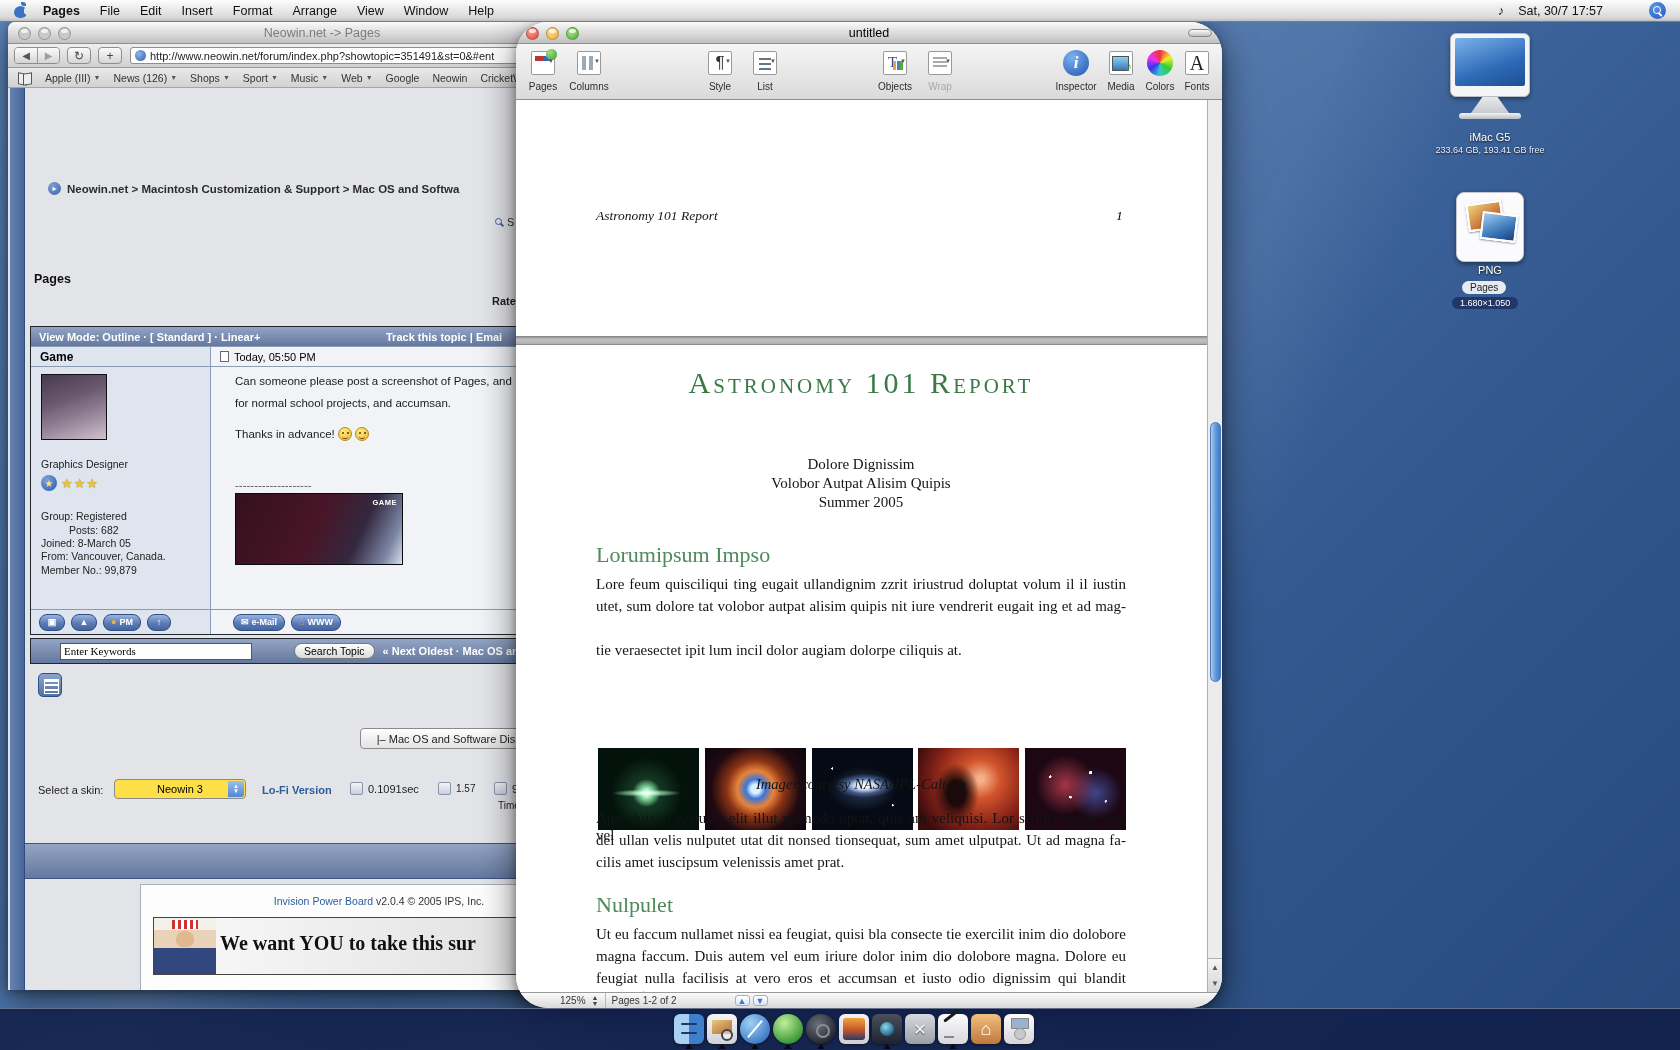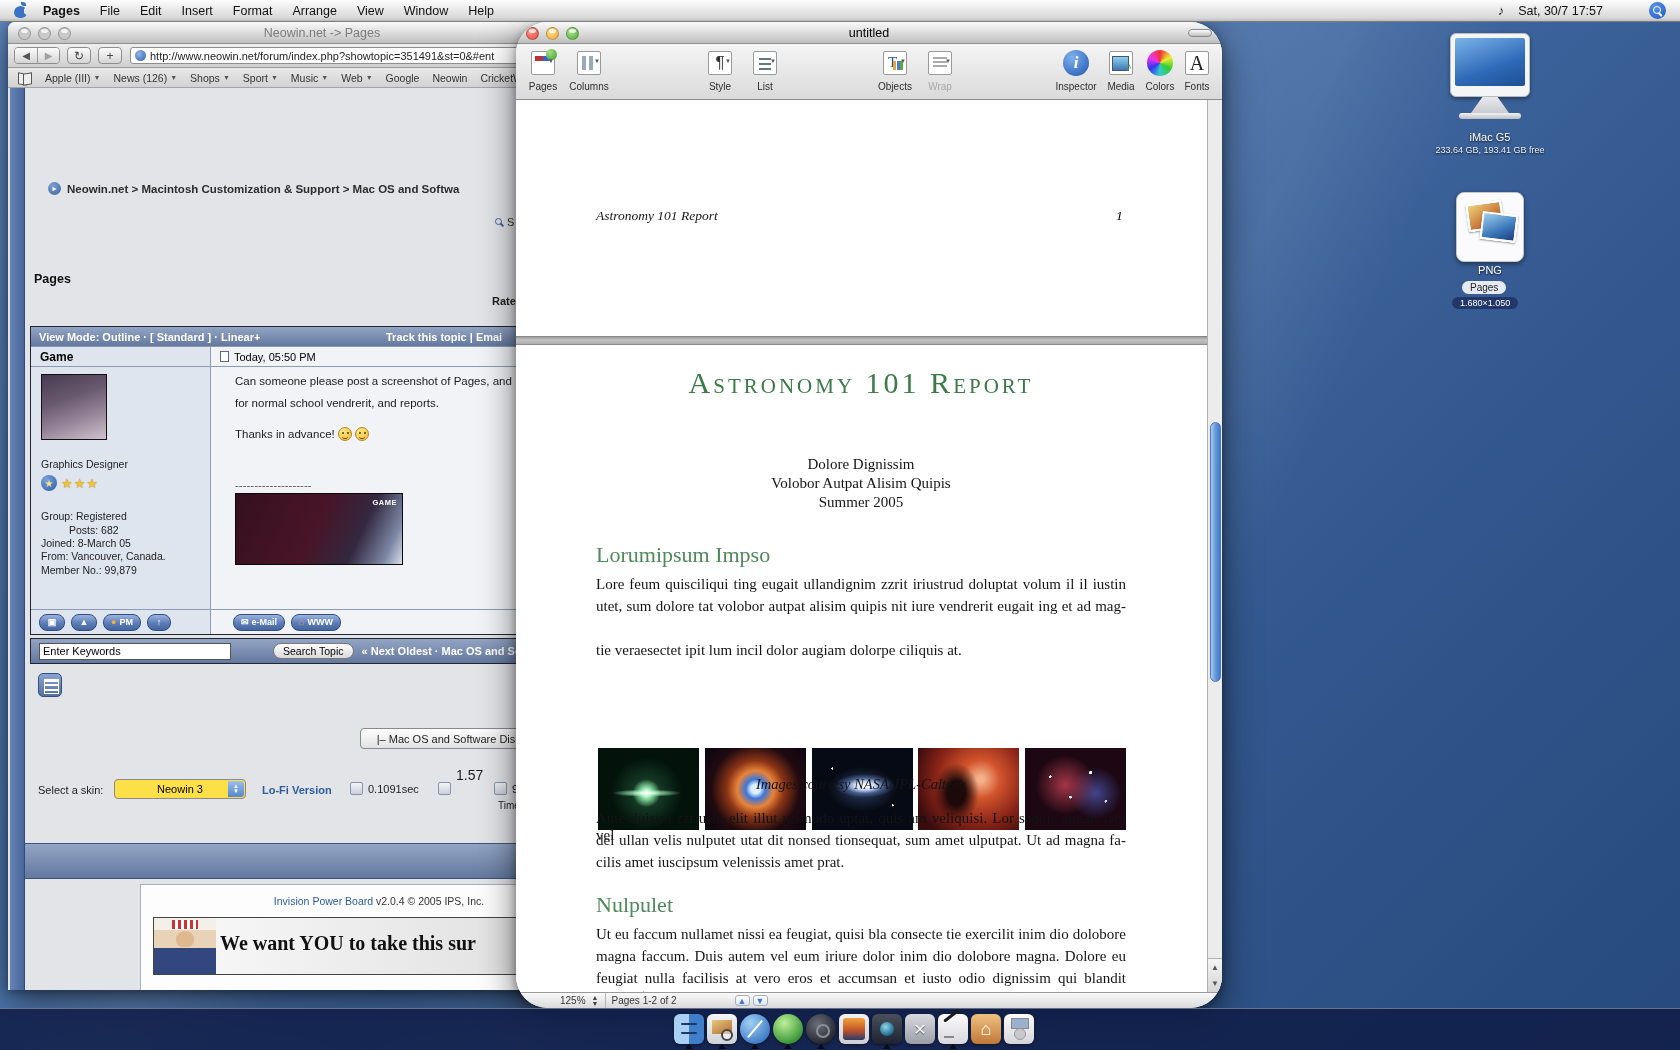--- a/index.html
+++ b/index.html
@@ -105,21 +105,21 @@
   .smiley { display:inline-block; width:14px; height:14px; border-radius:50%; vertical-align:-3px; margin-left:3px;
       background:radial-gradient(circle at 35% 30%,#ffe98a,#f0b92c); border:1px solid #b5871c; position:relative; }
   .smiley::before { content:""; position:absolute; left:3px; top:4px; width:2px; height:2px; background:#5a3c00; border-radius:50%; box-shadow:5px 0 0 #5a3c00; }
   .smiley::after { content:""; position:absolute; left:3.5px; top:7px; width:6px; height:3px; border-bottom:1.4px solid #5a3c00; border-radius:0 0 6px 6px; }
   .sig-img { position:absolute; left:24px; top:126px; width:168px; height:72px; border:1px solid #0a0a0a;
       background:linear-gradient(115deg,#35101e 0%,#481527 48%,#33283f 72%,#7c87a5 90%,#d9dfe8 100%); color:#fff; font-size:7.5px; font-weight:bold; text-align:right; padding:4px 5px; letter-spacing:.5px; }
   .ipill { height:17px; border-radius:8px; border:1px solid #2d4f86; background:linear-gradient(#9cb4dd,#5b7cb8 55%,#46649d);
       color:#fff; font-size:9px; font-weight:bold; display:inline-flex; align-items:center; justify-content:center; padding:0 7px; margin-right:6px; }
   .f-bluebar { position:absolute; left:22px; width:592px; height:26px;
       background:linear-gradient(#93a5c4,#64789f); border:1px solid #22262e; display:flex; align-items:center; padding:0 8px; }
-  .kwinput { width:192px; height:17px; border:1px solid #555; background:#fff; font-size:11px; padding:0 3px; font-family:Liberation Sans, sans-serif; }
+  .kwinput { width:192px; height:17px; border:1px solid #555; background:#fff; font-size:11px; padding:0 3px; font-family:Liberation Serif, serif;margin-left:21px; }
   .aquabtn { height:16px; border-radius:8px; border:1px solid #7a7a7a; background:linear-gradient(#ffffff,#d9d9d9);
       font-size:10.5px; padding:0 9px; margin-left:42px; display:flex; align-items:center; }
   .f-nav { color:#fff; font-weight:bold; font-size:11px; margin-left:8px; white-space:nowrap; }
   .replybtn { position:absolute; left:30px; top:585px; width:24px; height:24px; border-radius:5px; border:1px solid #30508a;
       background:linear-gradient(#8aa4d2,#54719f); }
   .replybtn::before { content:""; position:absolute; left:5px; top:5px; width:13px; height:13px; background:
       repeating-linear-gradient(#fff 0 2px, transparent 2px 4.5px); border:1px solid #fff; }
   .jumpbtn { position:absolute; left:352px; top:640px; width:172px; height:21px; border:1px solid #8a8a8a; border-radius:4px;
       background:linear-gradient(#ffffff,#e2e2e2); font-size:11px; color:#222; display:flex; align-items:center; justify-content:center; white-space:nowrap; }
   .skinsel { position:absolute; left:106px; top:691px; width:132px; height:20px; border:1px solid #8a8a8a; border-radius:4px;
@@ -355,21 +355,21 @@
               <span class="gstar" data-name="star-icon">★★★</span>
             </div>
             <div class="minfo" style="top:143px;" data-name="member-group">Group: Registered</div>
             <div class="minfo" style="top:157px;margin-left:28px;" data-name="member-posts">Posts: 682</div>
             <div class="minfo" style="top:170px;" data-name="member-joined">Joined: 8-March 05</div>
             <div class="minfo" style="top:183px;" data-name="member-from">From: Vancouver, Canada.</div>
             <div class="minfo" style="top:197px;" data-name="member-number">Member No.: 99,879</div>
           </div>
           <div class="f-cr" data-name="post-content-cell">
             <div class="posttext" style="left:24px; top:8px;" data-name="post-text-line1">Can someone please post a screenshot of Pages, and I'm wo</div>
-            <div class="posttext" style="left:24px; top:30px;" data-name="post-text-line2">for normal school vendrerit, and reports.</div>
+            <div class="posttext" style="left:24px; top:30px;" data-name="post-text-line2">for normal school projects, and accumsan.</div>
             <div class="posttext" style="left:24px; top:60px;" data-name="post-thanks-line">
               <span>Thanks in advance!</span><span class="smiley" data-name="smiley-icon"></span><span class="smiley" data-name="smiley-icon"></span>
             </div>
             <div class="posttext" style="left:24px; top:112px; color:#555;" data-name="signature-divider">--------------------</div>
             <div class="sig-img" data-name="signature-image">
               <span data-name="signature-badge">GAME</span>
             </div>
           </div>
         </div>
         <div class="f-row f-btn-row" data-name="post-buttons-row">
@@ -414,21 +414,21 @@
         <span>Neowin 3</span>
         <span class="stepper" data-name="select-stepper-icon">
             <span>▲</span>
             <span>▼</span>
           </span>
       </div>
       <div class="abs" style="left:254px; top:696px; font-size:11px; font-weight:bold;" data-name="lofi-link"><span class="f-link">Lo-Fi Version</span></div>
       <div class="abs statico" style="left:342px; top:694px;" data-name="gen-time-icon"></div>
       <div class="abs" style="left:360px; top:695px; font-size:11px; color:#1c1c1c;" data-name="gen-time">0.1091sec</div>
       <div class="abs statico" style="left:430px; top:694px;" data-name="load-icon"></div>
-      <div class="abs" style="left:448px; top:679px; font-size:14px; color:#1c1c1c;" data-name="server-load">1.57</div>
+      <div class="abs" style="left:448px; top:695px; font-size:10px; color:#1c1c1c;" data-name="server-load">1.57</div>
       <div class="abs statico" style="left:486px; top:694px;" data-name="queries-icon"></div>
       <div class="abs" style="left:504px; top:695px; font-size:11px; color:#1c1c1c;" data-name="queries-count">9</div>
       <div class="abs" style="left:490px; top:712px; font-size:10px; color:#1c1c1c; white-space:nowrap;" data-name="time-label">Time i</div>
 
       <div class="footer-band" data-name="forum-footer-band"></div>
 
       <div class="footer-box" data-name="forum-footer-box">
         <div style="position:absolute; left:0; right:0; top:10px; text-align:center;" data-name="board-engine-line">
           <span class="f-link" data-name="engine-link">Invision Power Board</span>
           <span>v2.0.4 © 2005  IPS, Inc.</span>

